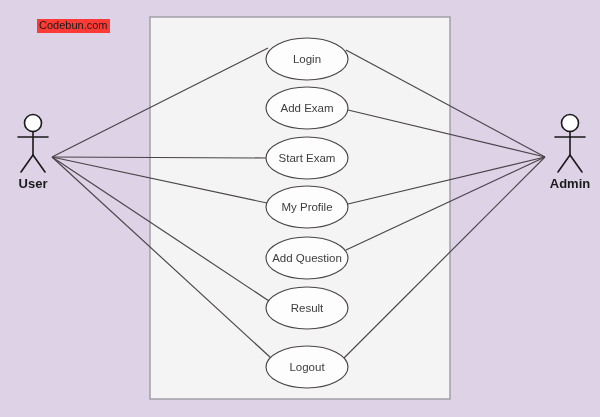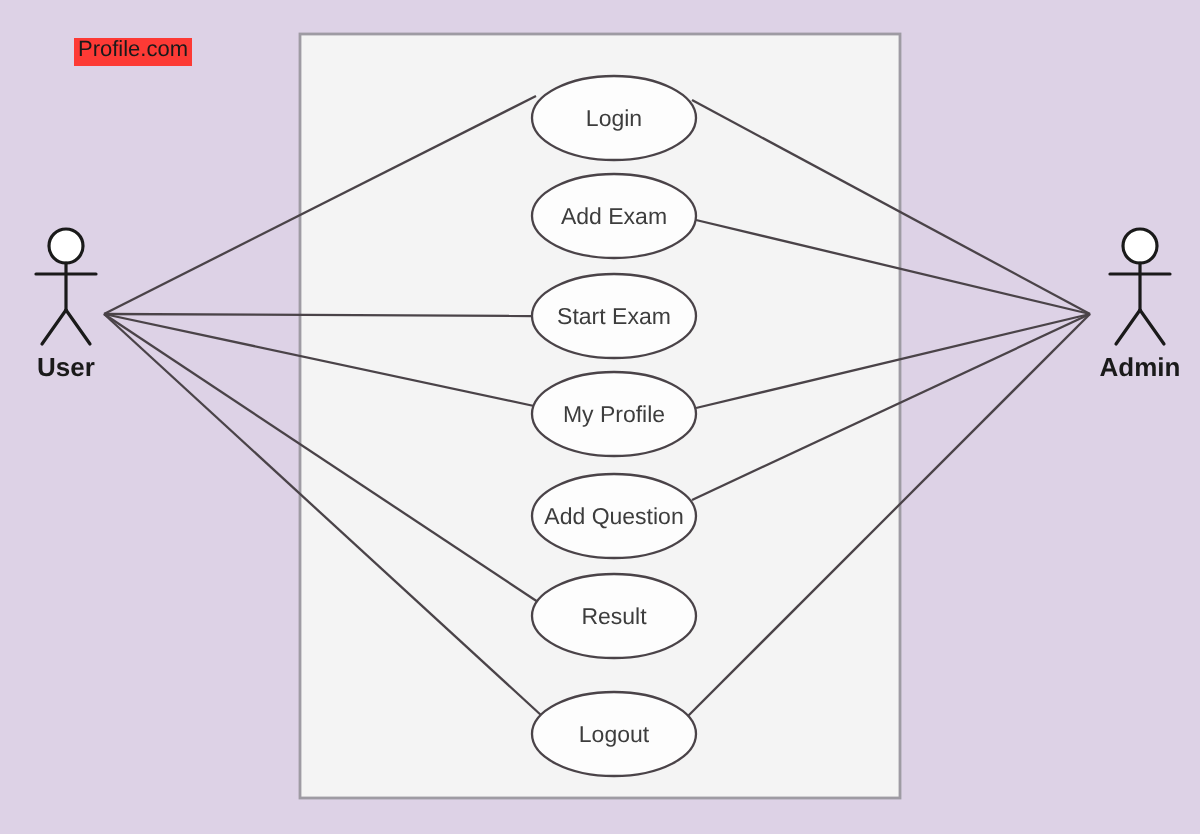--- a/index.html
+++ b/index.html
@@ -144,15 +144,15 @@
       <circle class="actor-head" cx="570" cy="123" r="8.5"></circle>
       <line class="actor-stroke" x1="570" y1="131.5" x2="570" y2="155"></line>
       <line class="actor-stroke" x1="555" y1="137" x2="585" y2="137"></line>
       <line class="actor-stroke" x1="570" y1="155" x2="558" y2="172"></line>
       <line class="actor-stroke" x1="570" y1="155" x2="582" y2="172"></line>
       <text class="actor-label" x="570" y="188" text-anchor="middle">Admin</text>
     </g>
 
   </svg>
 
-  <div class="watermark" style="background: rgb(253, 58, 53); color: rgb(26, 26, 26);">Profile.com</div>
+  <div class="watermark" style="background: rgb(253, 58, 53); color: rgb(26, 26, 26);">Codebun.com</div>
 
 </div>
 
 </body></html>

